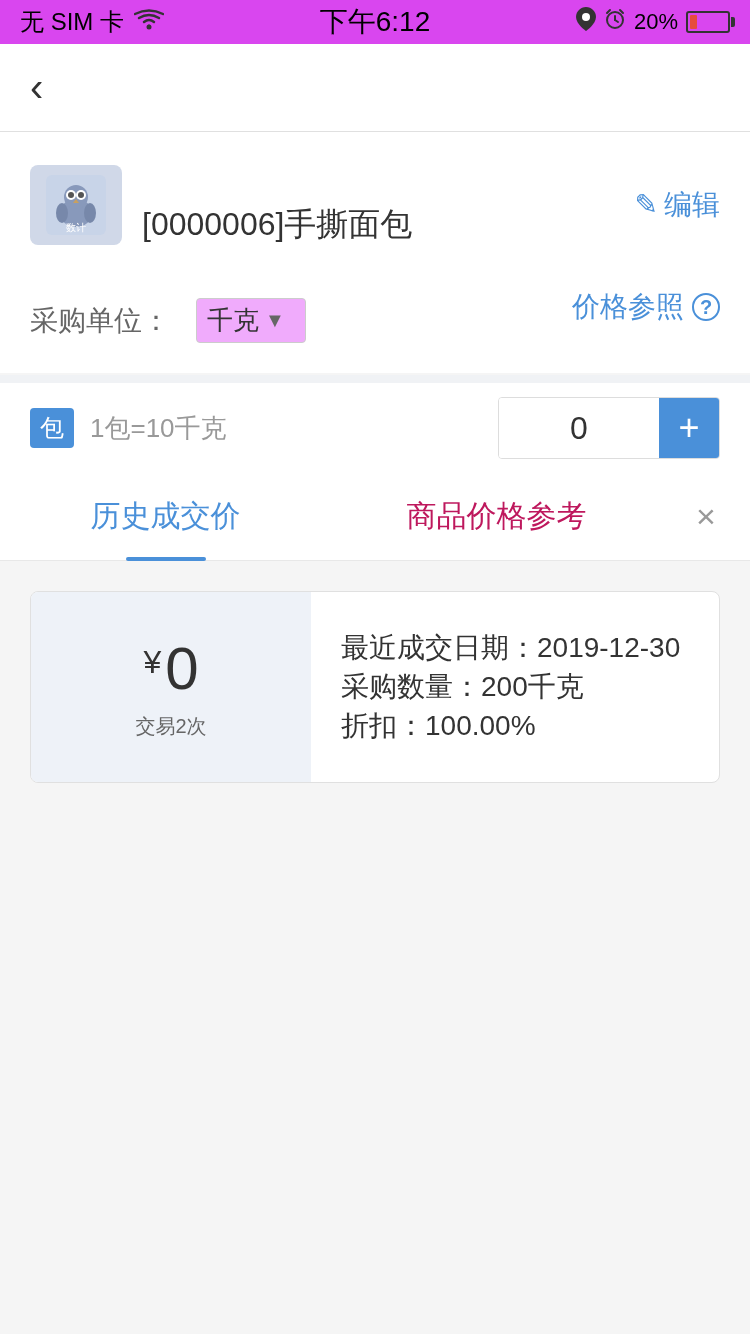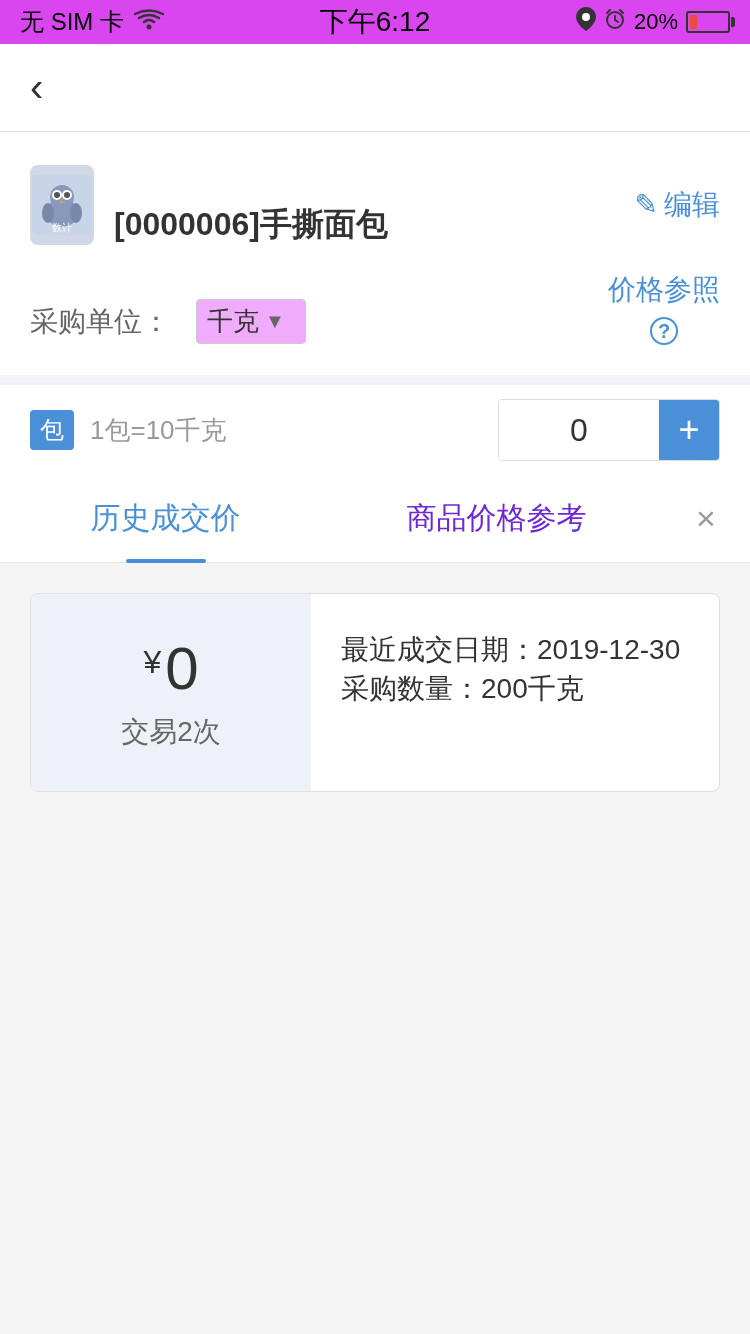--- a/index.html
+++ b/index.html
@@ -107,33 +107,33 @@
       align-items: center;
       justify-content: space-between;
       margin-bottom: 24px;
     }
     .product-left {
       display: flex;
       align-items: center;
       gap: 20px;
     }
     .product-thumbnail {
-      width: 64px;
+      width: 92px;
       height: 80px;
       background: #d0d8e8;
       border-radius: 8px;
       display: flex;
       align-items: center;
       justify-content: center;
       flex-shrink: 0;
     }
     .product-name {
       font-size: 32px;
       color: #333;
-      font-weight: 700;
+      font-weight: 400;
       margin-top: 41px;
     }
     .edit-btn {
       display: flex;
       align-items: center;
       gap: 6px;
       color: #4a90d9;
       font-size: 28px;
       cursor: pointer;
     }
@@ -166,21 +166,20 @@
       font-size: 20px;
       color: #666;
     }
     .price-ref {
       display: flex;
       align-items: center;
       gap: 8px;
       color: #4a90d9;
       font-size: 28px;
       cursor: pointer;
-      flex-direction: column;
     }
     .price-ref-icon {
       width: 28px;
       height: 28px;
       border: 2px solid #4a90d9;
       border-radius: 50%;
       display: flex;
       align-items: center;
       justify-content: center;
       font-size: 20px;
@@ -254,21 +253,21 @@
       position: relative;
       justify-content: flex-end;
     }
     .tab-item {
       flex: 1;
       display: flex;
       align-items: center;
       justify-content: center;
       height: 88px;
       font-size: 30px;
-      color: #6d28d9;
+      color: #be185d;
       cursor: pointer;
       position: relative;
     }
     .tab-item.active {
       color: #4a90d9;
       font-weight: 500;
     }
     .tab-active-line {
       position: absolute;
       bottom: 0;
@@ -324,21 +323,21 @@
     }
     .price-currency {
       font-size: 32px;
       margin-top: 10px;
     }
     .price-amount-value {
       font-size: 60px;
       font-weight: 500;
     }
     .price-trade-count {
-      font-size: 28px;
+      font-size: 20px;
       color: #666;
       margin-top: 10px;
     }
     .price-right-panel {
       flex: 1;
       padding: 36px 30px;
       display: flex;
       flex-direction: column;
     }
     .price-detail-row {
@@ -480,15 +479,18 @@
       </div>
       <div class="price-trade-count">交易2次</div>
     </div>
     <div class="price-right-panel">
       <div class="price-detail-row">
         <span>最近成交日期：</span><span>2019-12-30</span>
       </div>
       <div class="price-detail-row">
         <span>采购数量：</span><span>200千克</span>
       </div>
+      <div class="price-detail-row">
+        <span>折扣：</span><span>100.00%</span>
+      </div>
     </div>
   </div>
 </div>
 
 </body></html>

